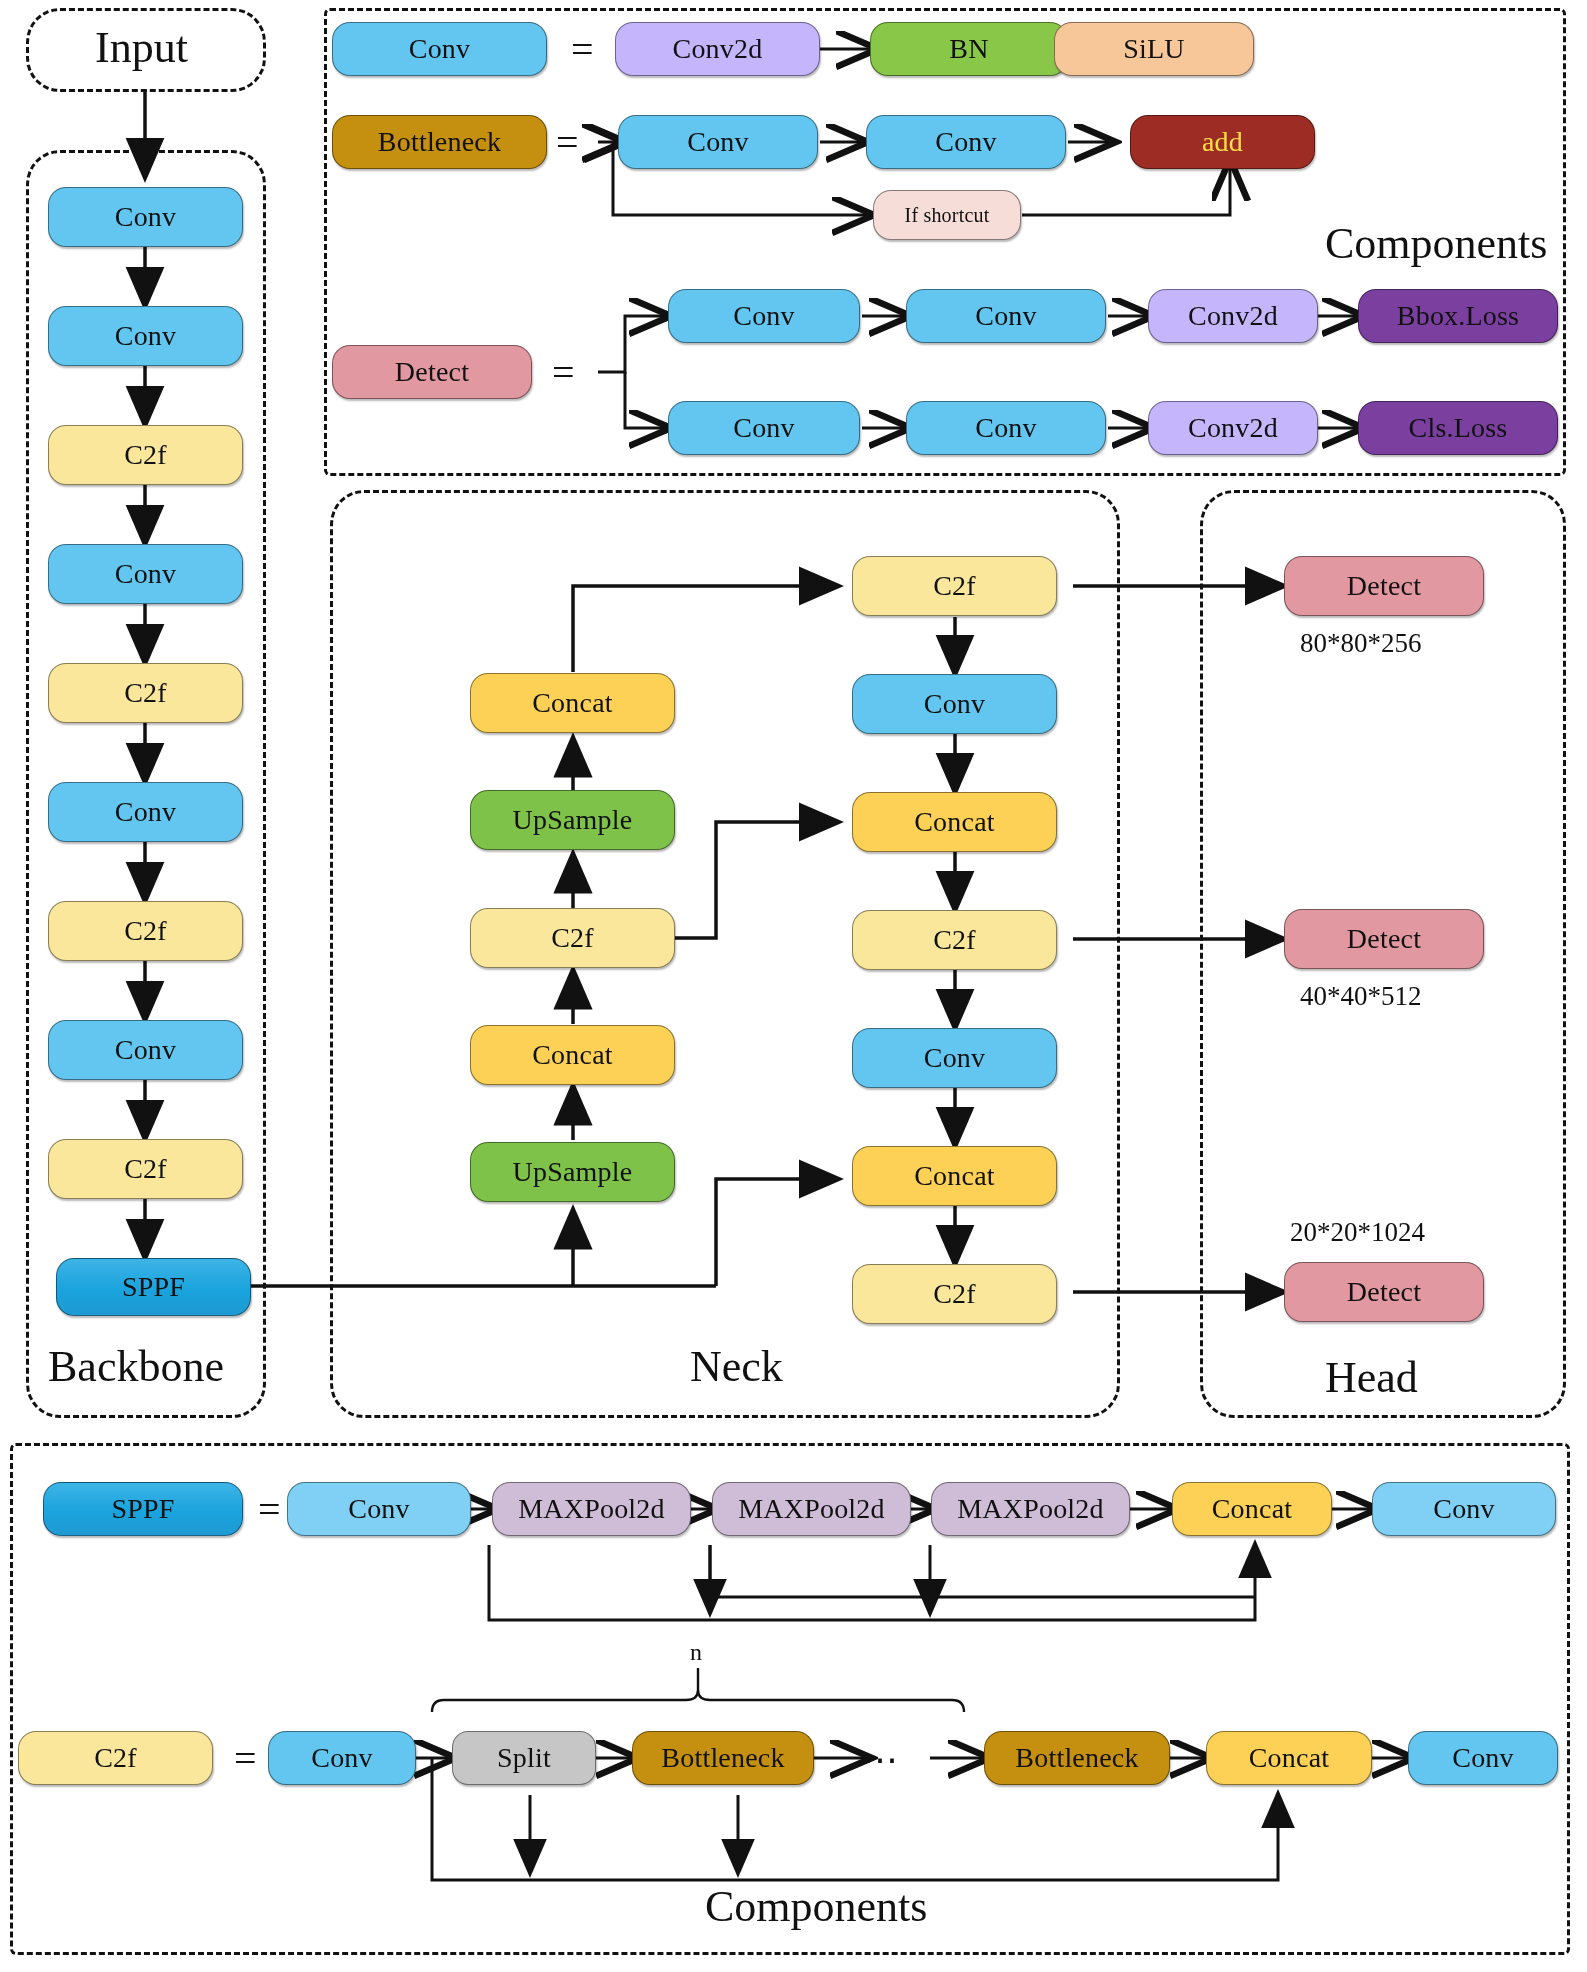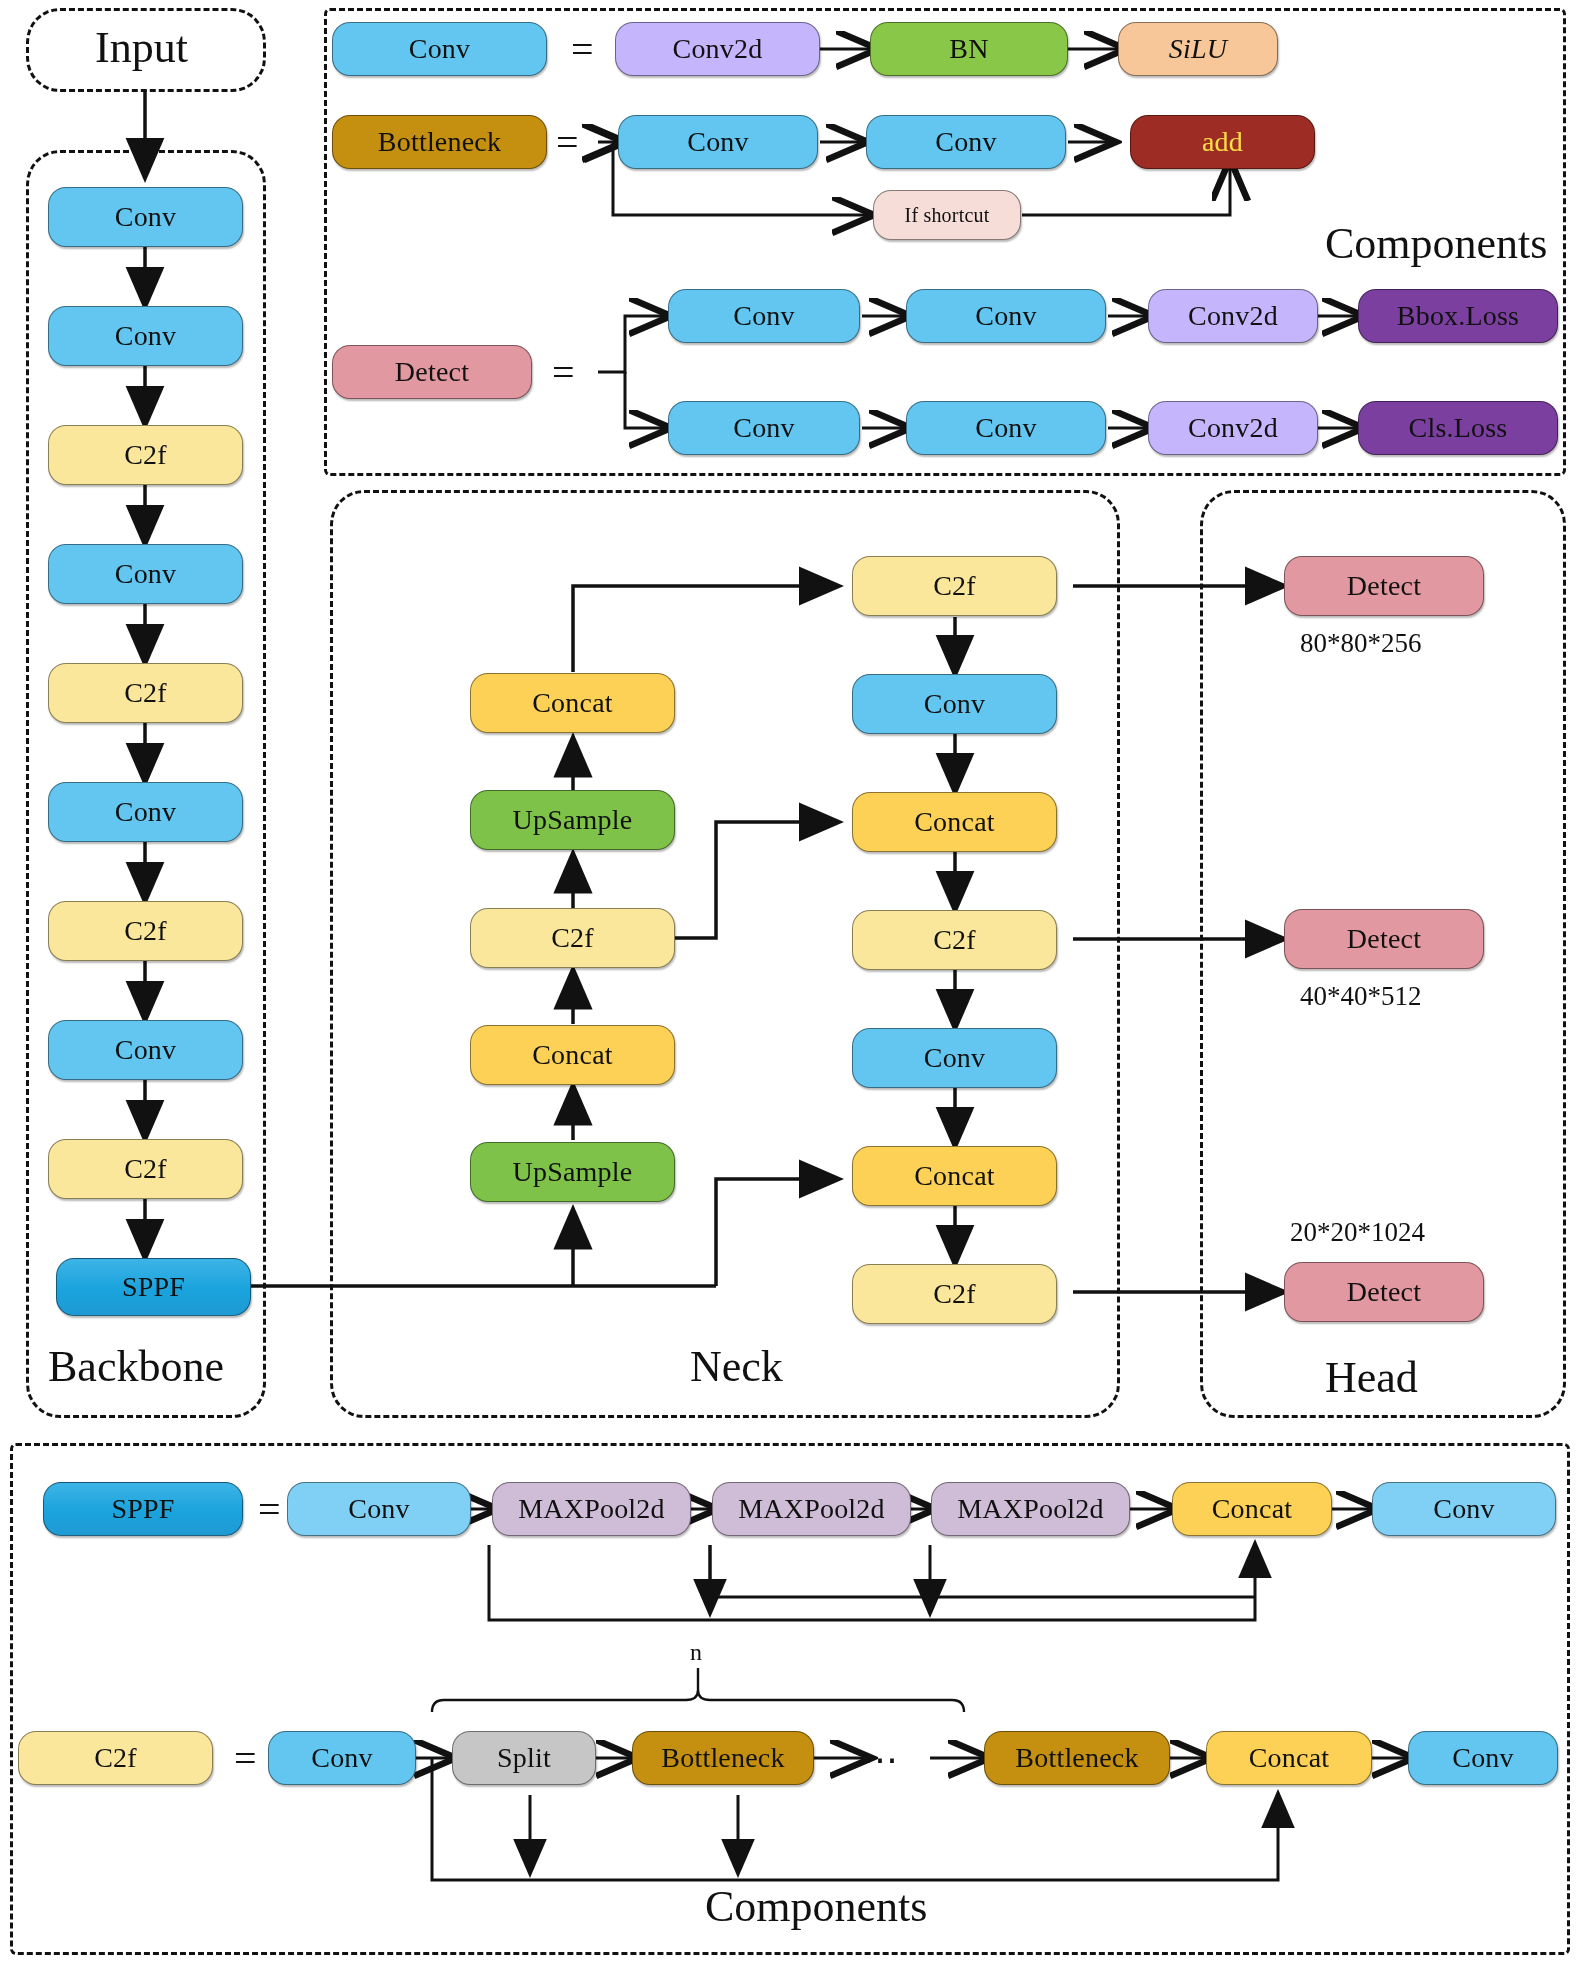--- a/index.html
+++ b/index.html
@@ -37,21 +37,21 @@
   .n-conv2d{background:#c4b5fd;}
   .n-bn{background:#89c748;}
   .n-silu{background:#f7c79a;}
   .n-bottleneck{background:#c5900f;}
   .n-add{background:#9d2c24;color:#fde047;}
   .n-ifshort{background:#f6ddd8;font-size:20px;}
   .n-detect{background:#e298a0;}
   .n-sppf{background:linear-gradient(180deg,#3db4e6 0%,#1aa3dd 55%,#1f9ad3 100%);margin-left:8px;}
   .n-upsample{background:#7ec24a;}
   .n-maxpool{background:#cfbcd6;}
-  .n-split{background:#c6c6c6;}
+  .n-split{background:#c6c6c6;border-radius:16px;}
   .n-loss{background:#7b3fa0;}
 
   
   .txt{position:absolute;font-size:34px;white-space:nowrap;line-height:1;}
   .txt.big{font-size:44px;}
   .txt.dim{font-size:27px;}
   .txt.eq{font-size:40px;font-weight:400;}
   .txt.nlab{font-size:24px;}
 
   
@@ -221,21 +221,21 @@
   <div class="node n-detect" style="left:1284px;top:909px;width:200px;height:60px;">Detect</div>
   <div class="txt dim" style="left:1300px;top:983px;">40*40*512</div>
 
   <div class="txt dim" style="left:1290px;top:1219px;">20*20*1024</div>
   <div class="node n-detect" style="left:1284px;top:1262px;width:200px;height:60px;">Detect</div>
 
   <div class="node n-conv" style="left:332px;top:22px;width:215px;height:54px;">Conv</div>
   <div class="txt eq" style="left:571px;top:30px;">=</div>
   <div class="node n-conv2d" style="left:615px;top:22px;width:205px;height:54px;">Conv2d</div>
   <div class="node n-bn" style="left:870px;top:22px;width:198px;height:54px;">BN</div>
-  <div class="node n-silu" style="left:1118px;top:22px;width:160px;height:54px;font-style:italic;">SiLU</div>
+  <div class="node n-silu" style="left:1054px;top:22px;width:200px;height:54px;">SiLU</div>
 
   <div class="node n-bottleneck" style="left:332px;top:115px;width:215px;height:54px;">Bottleneck</div>
   <div class="txt eq" style="left:556px;top:123px;">=</div>
   <div class="node n-conv" style="left:618px;top:115px;width:200px;height:54px;">Conv</div>
   <div class="node n-conv" style="left:866px;top:115px;width:200px;height:54px;">Conv</div>
   <div class="node n-add" style="left:1130px;top:115px;width:185px;height:54px;">add</div>
   <div class="node n-ifshort" style="left:873px;top:190px;width:148px;height:50px;">If shortcut</div>
 
   <div class="node n-detect" style="left:332px;top:345px;width:200px;height:54px;">Detect</div>
   <div class="txt eq" style="left:552px;top:353px;">=</div>

